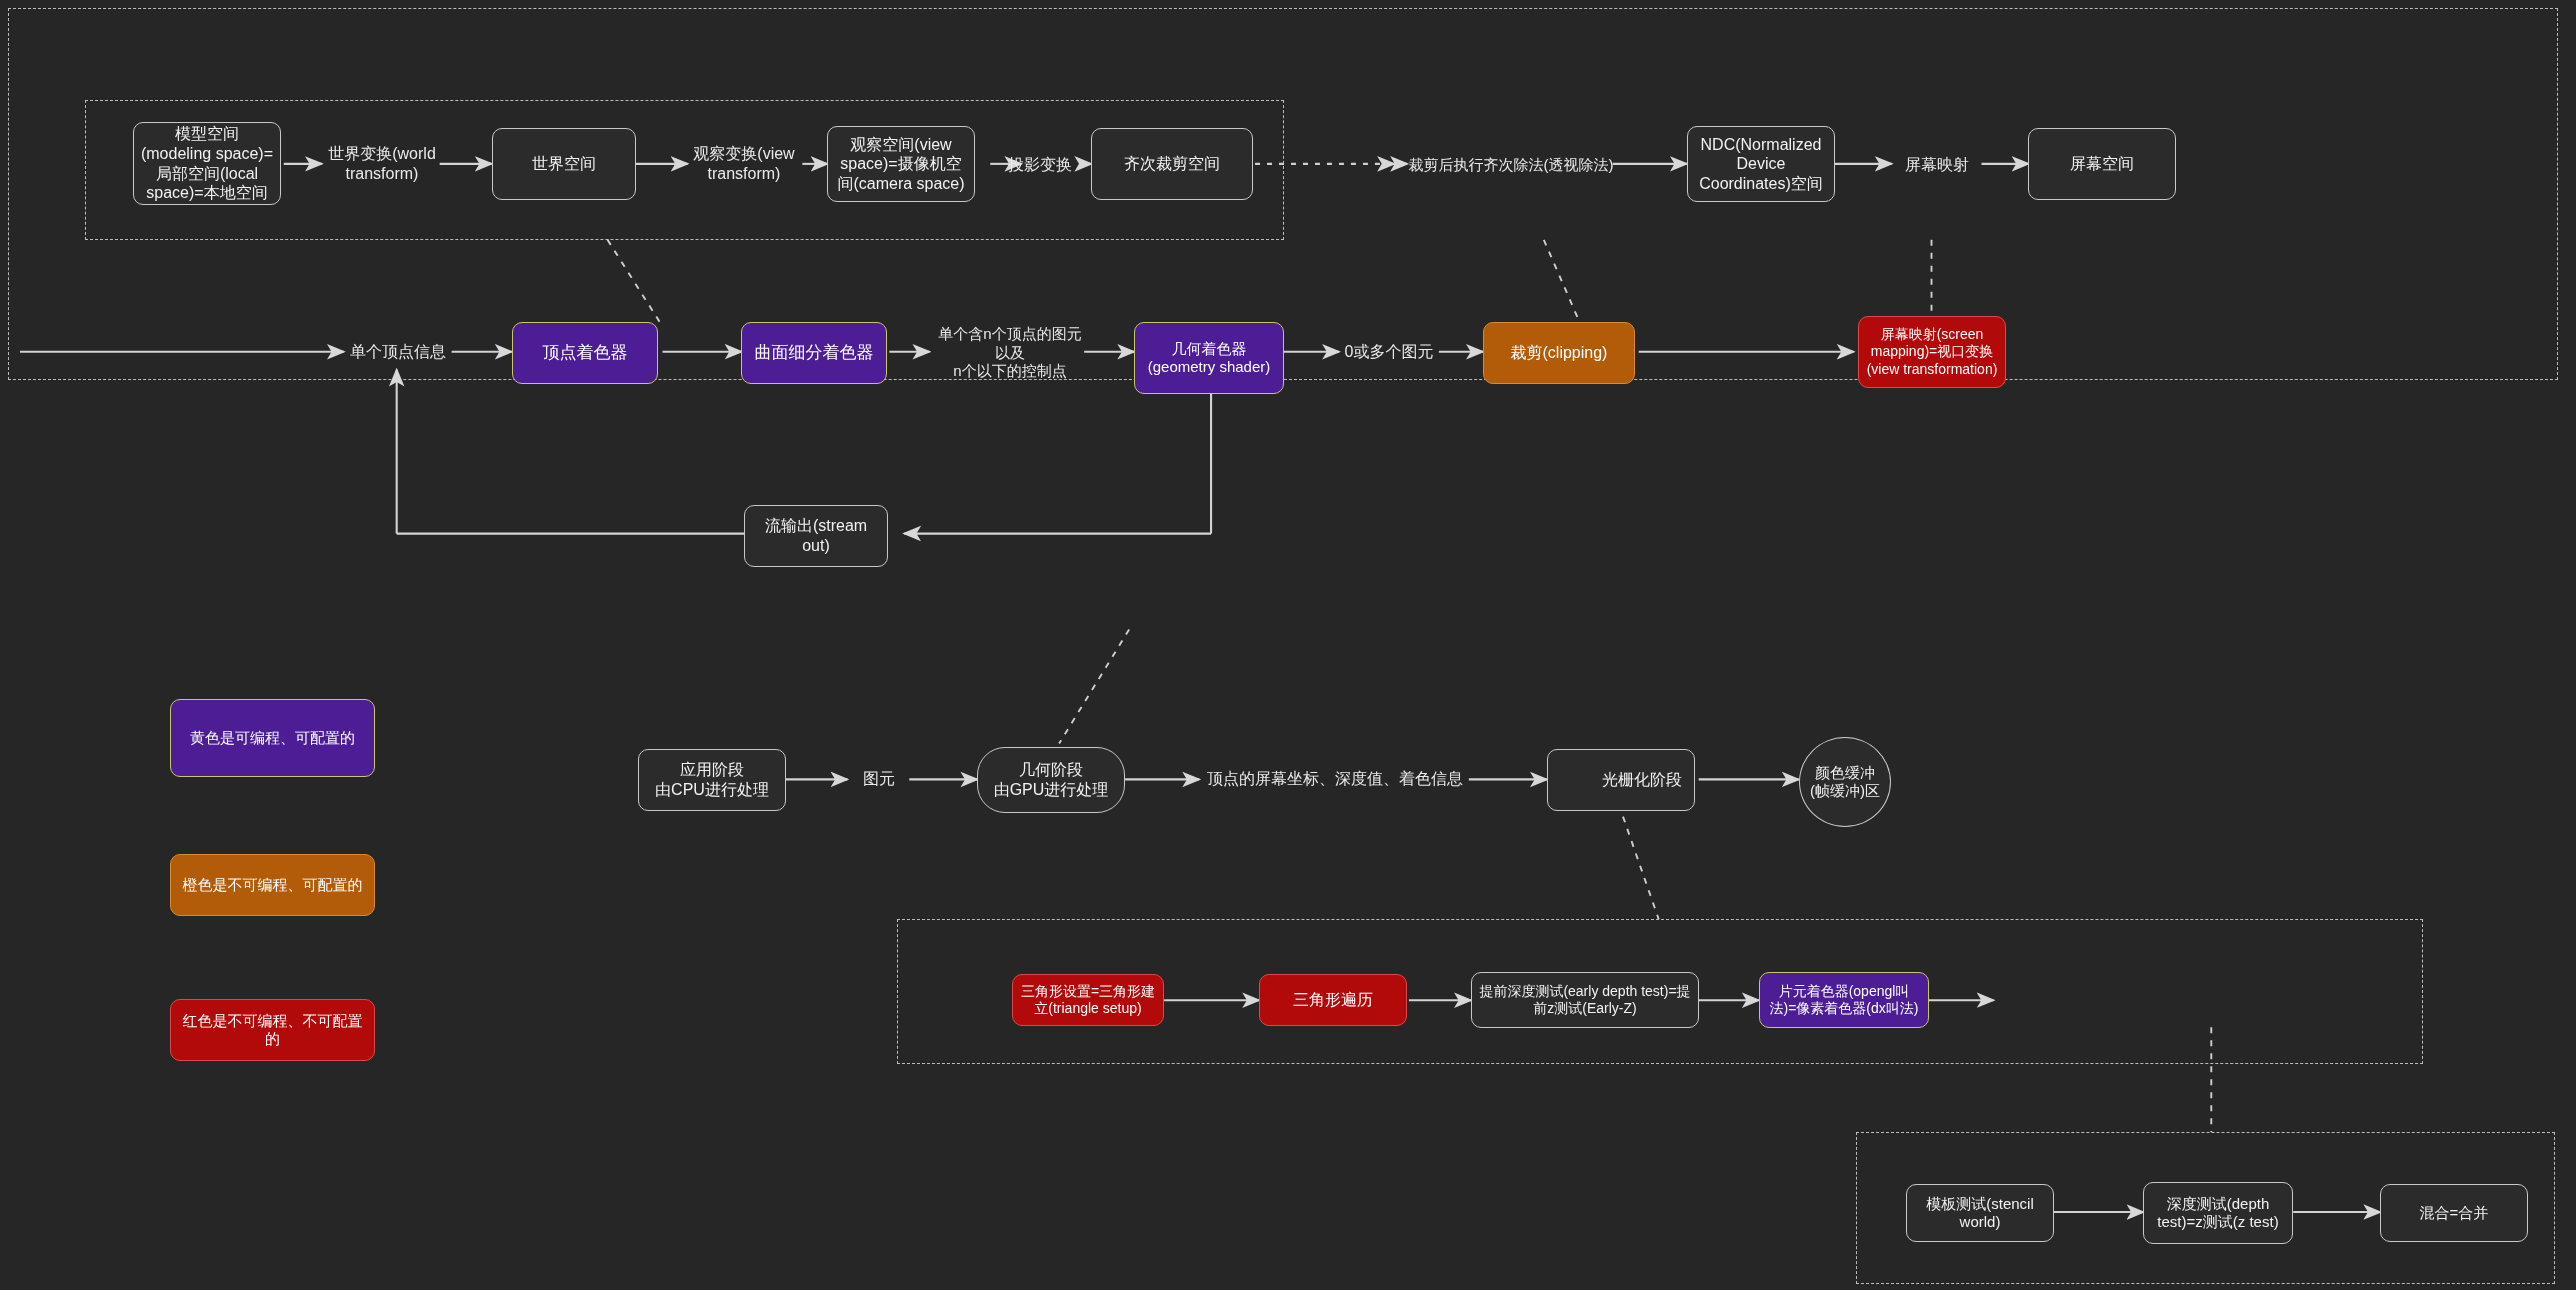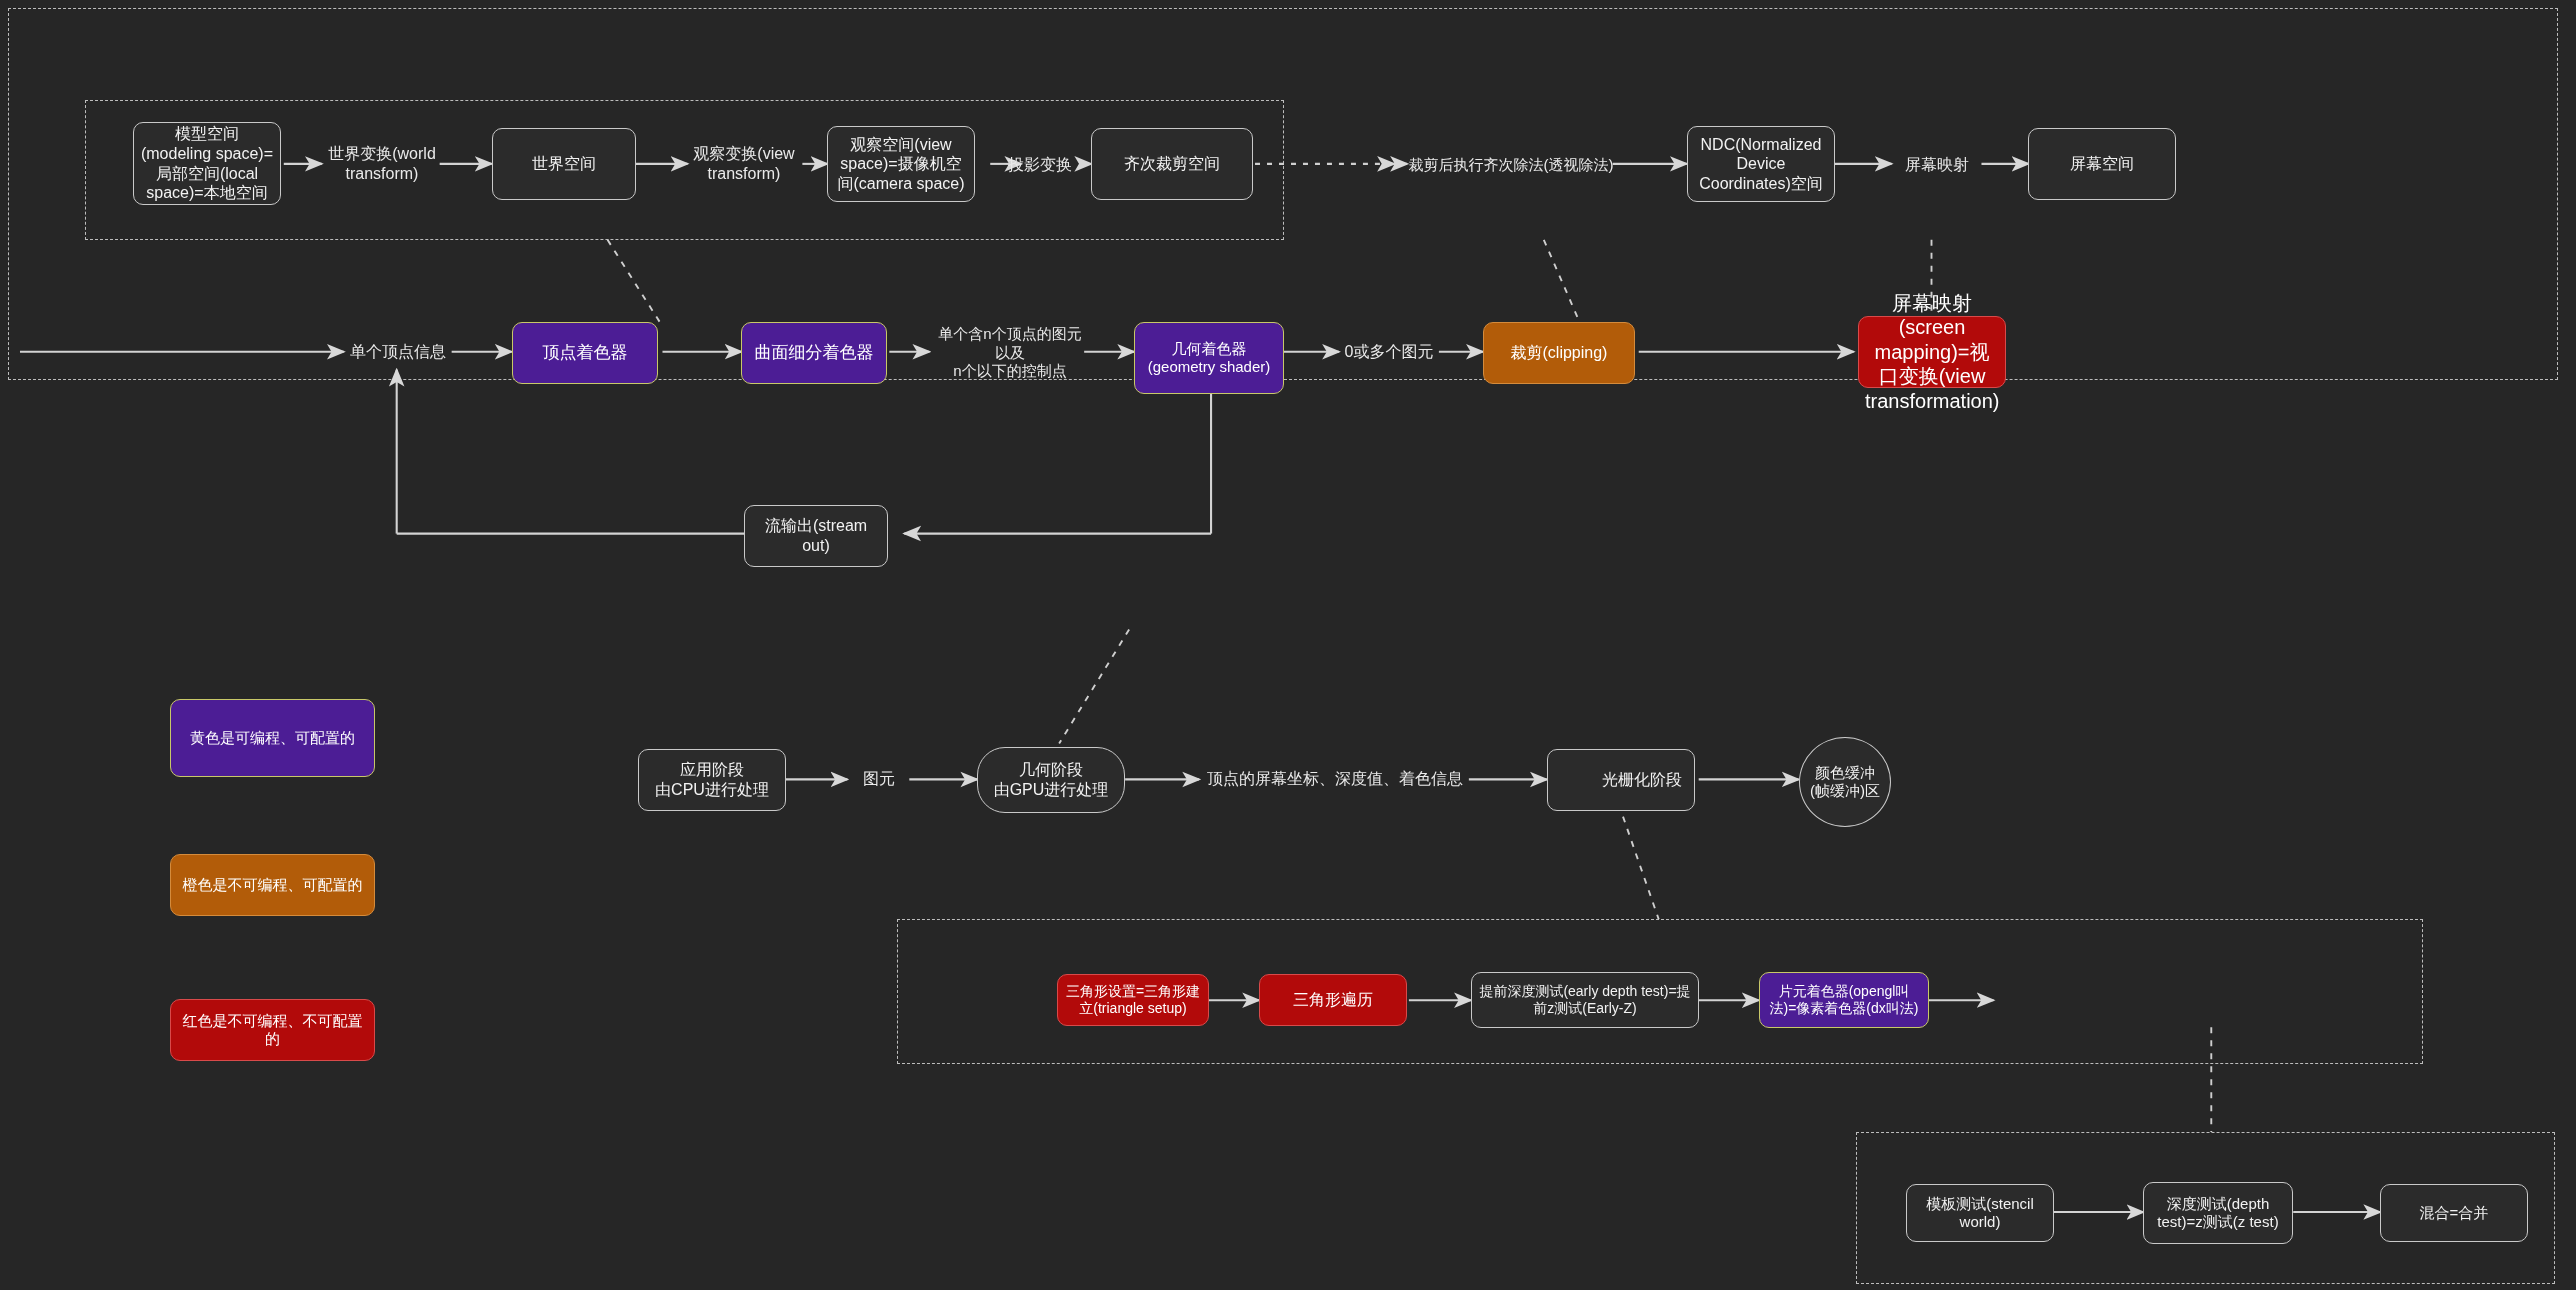--- a/index.html
+++ b/index.html
@@ -166,21 +166,21 @@
   </div>
   <div class="node yellow" style="left:1134px;top:322px;width:150px;height:72px;font-size:15px;">
     <span>几何着色器(geometry shader)</span>
   </div>
   <div class="lbl" style="left:1335px;top:339px;width:108px;height:26px;font-size:16px;">
     <span>0或多个图元</span>
   </div>
   <div class="node orange" style="left:1483px;top:322px;width:152px;height:62px;font-size:16px;">
     <span>裁剪(clipping)</span>
   </div>
-  <div class="node red" style="left:1858px;top:316px;width:148px;height:72px;font-size:20px;">
+  <div class="node red" style="left:1858px;top:316px;width:148px;height:72px;font-size:14px;">
     <span>屏幕映射(screen mapping)=视口变换(view transformation)</span>
   </div>
   <div class="node plain" style="left:744px;top:505px;width:144px;height:62px;font-size:16px;">
     <span>流输出(stream out)</span>
   </div>
 
   <div class="node yellow" style="left:170px;top:699px;width:205px;height:78px;font-size:15px;">
     <span>黄色是可编程、可配置的</span>
   </div>
   <div class="node orange" style="left:170px;top:854px;width:205px;height:62px;font-size:15px;">
@@ -204,21 +204,21 @@
   <div class="lbl" style="left:1199px;top:766px;width:272px;height:26px;font-size:16px;">
     <span>顶点的屏幕坐标、深度值、着色信息</span>
   </div>
   <div class="node plain" style="left:1547px;top:749px;width:148px;height:62px;font-size:16px;padding-left:48px;">
     <span>光栅化阶段</span>
   </div>
   <div class="node plain ellipse" style="left:1799px;top:737px;width:92px;height:90px;font-size:15px;">
     <span>颜色缓冲(帧缓冲)区</span>
   </div>
 
-  <div class="node red" style="left:1012px;top:974px;width:152px;height:52px;font-size:14px;margin-left:45px;">
+  <div class="node red" style="left:1012px;top:974px;width:152px;height:52px;font-size:14px;">
     <span>三角形设置=三角形建立(triangle setup)</span>
   </div>
   <div class="node red" style="left:1259px;top:974px;width:148px;height:52px;font-size:16px;">
     <span>三角形遍历</span>
   </div>
   <div class="node plain" style="left:1471px;top:972px;width:228px;height:56px;font-size:14px;">
     <span>提前深度测试(early depth test)=提前z测试(Early-Z)</span>
   </div>
   <div class="node yellow" style="left:1759px;top:972px;width:170px;height:56px;font-size:14px;">
     <span>片元着色器(opengl叫法)=像素着色器(dx叫法)</span>

